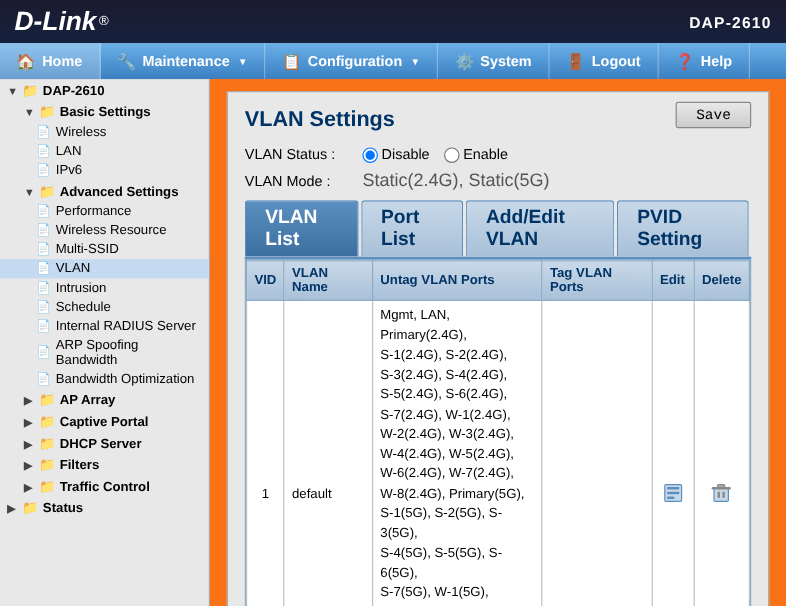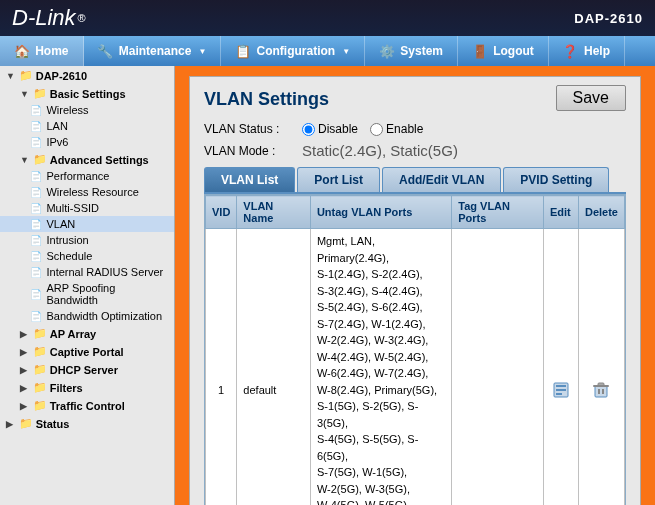--- a/index.html
+++ b/index.html
@@ -29,45 +29,45 @@
     .expand-icon { font-size: 9px; color: #444; width: 10px; }
 
     
     .content { flex: 1; background: #f97316; padding: 10px 14px; overflow-y: auto; }
     .page-title { font-size: 18px; font-weight: bold; color: #003366; margin-bottom: 12px; }
 
     .settings-row { display: flex; align-items: center; gap: 8px; margin-bottom: 6px; font-size: 12px; }
     .radio-group { display: flex; align-items: center; gap: 12px; }
     .radio-item { display: flex; align-items: center; gap: 3px; cursor: pointer; }
 
-    .save-btn { background: linear-gradient(180deg, #e8e8e8 0%, #cccccc 100%); border: 1px solid #888; padding: 3px 16px; cursor: pointer; font-size: 16px; border-radius: 2px; float: right; margin-top: -4px; }
+    .save-btn { background: linear-gradient(180deg, #e8e8e8 0%, #cccccc 100%); border: 1px solid #888; padding: 3px 16px; cursor: pointer; font-size: 12px; border-radius: 2px; float: right; margin-top: -4px; font-family: Liberation Mono, monospace; }
 
     
     .tabs-bar { display: flex; margin-top: 8px; border-bottom: 2px solid #5a8fc0; }
-    .tab { padding: 5px 16px; background: linear-gradient(180deg, #c8d8e8 0%, #a8c0d8 100%); border: 1px solid #5a8fc0; border-bottom: none; cursor: pointer; font-size: 12px; color: #003366; font-weight: bold; margin-right: 2px; border-radius: 3px 3px 0 0; }
+    .tab { padding: 5px 16px; background: linear-gradient(180deg, #c8d8e8 0%, #a8c0d8 100%); border: 1px solid #5a8fc0; border-bottom: none; cursor: pointer; font-size: 16px; color: #003366; font-weight: bold; margin-right: 2px; border-radius: 3px 3px 0 0; }
     .tab.active { background: linear-gradient(180deg, #5a8fc0 0%, #3a6fa0 100%); color: white; }
 
     
     .vlan-table { width: 100%; border-collapse: collapse; background: white; margin-top: 0; font-size: 11px; }
     .vlan-table th { background: linear-gradient(180deg, #c8d8e8 0%, #a8c0d8 100%); border: 1px solid #8aacc8; padding: 4px 6px; text-align: left; font-size: 11px; font-weight: bold; color: #003366; margin-top: 14px; }
     .vlan-table td { border: 1px solid #c0c0c0; padding: 4px 6px; vertical-align: top; }
     .vlan-table tr:nth-child(even) { background: #f0f4f8; }
 
     .table-container { background: white; border: 1px solid #8aacc8; }
 
     .icon-btn { width: 20px; height: 20px; cursor: pointer; display: inline-flex; align-items: center; justify-content: center; font-size: 14px; margin: 1px; }
 
     .mode-text { color: #555; font-size: 15px; }
   </style>
 </head>
 <body>
 
 <div class="header">
   <div style="display:flex;align-items:center;gap:2px;">
-    <span style="color:white;font-size:22px;font-weight:normal;font-style:italic;font-family:Arial;">D-Link</span>
+    <span style="color:white;font-size:22px;font-weight:bold;font-style:italic;font-family:Arial;">D-Link</span>
     <span style="color:white;font-size:11px;vertical-align:super;">®</span>
   </div>
   <div style="color:white;font-size:13px;font-weight:bold;letter-spacing:1px;">DAP-2610</div>
 </div>
 
 <div class="navbar">
   <div class="nav-item active">
     <span style="font-size:13px;">🏠</span>
     <span>Home</span>
   </div>

